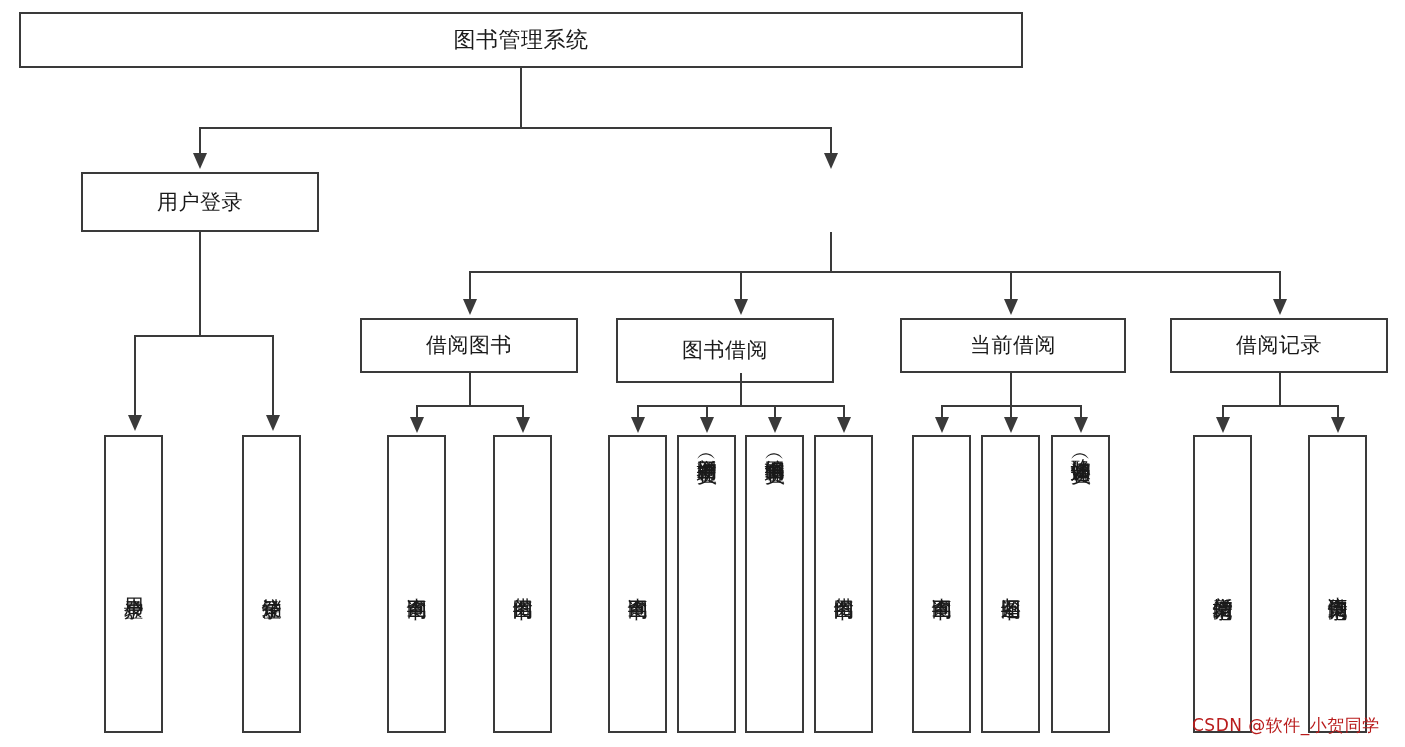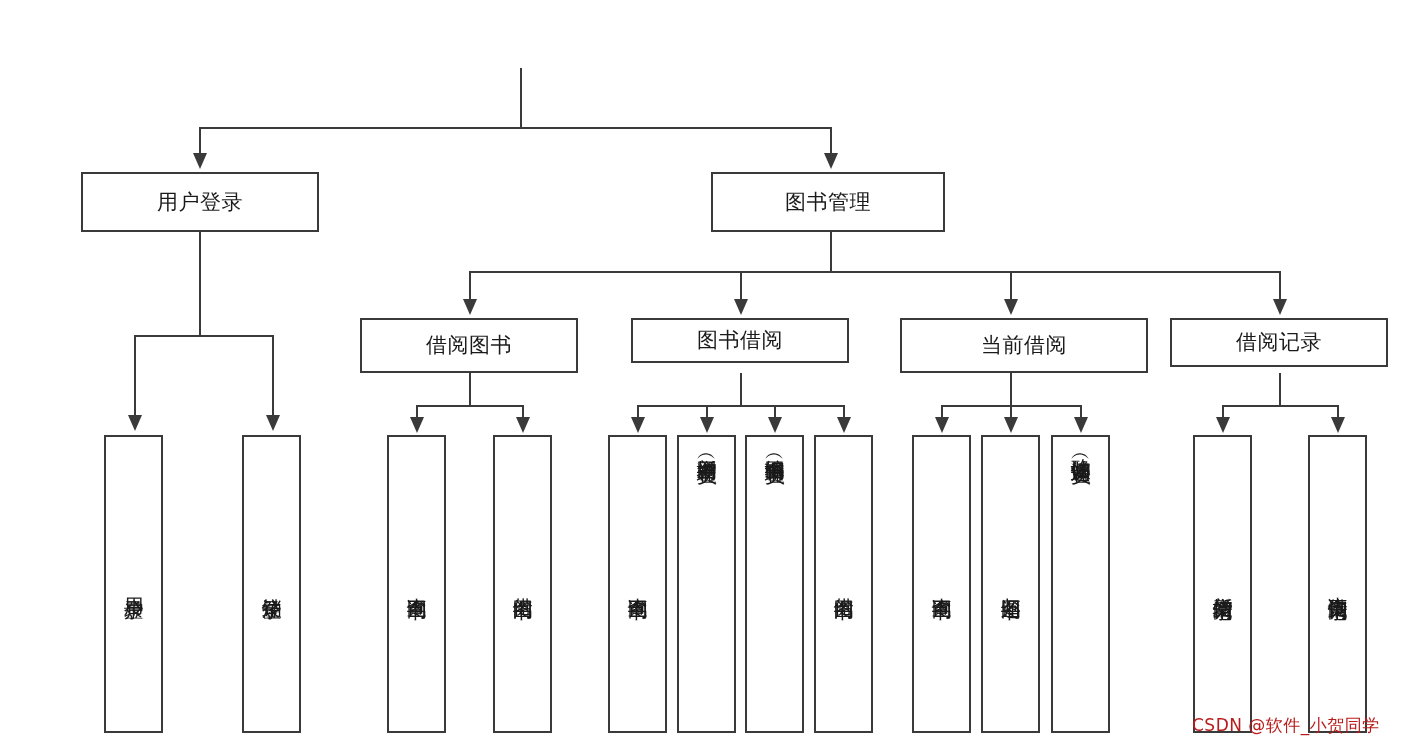--- a/index.html
+++ b/index.html
@@ -83,38 +83,38 @@
     letter-spacing: 0.5px;
     white-space: nowrap;
     user-select: none;
   }
 </style>
 </head>
 <body>
 
 <div id="diagram-root">
 
+  <div class="node root" style="left:19px; top:12px; width:1004px; height:56px;">
+    <span class="node-label">图书管理系统</span>
+  </div>
 
   <div class="vline" style="left:520px; top:68px; height:60px;"></div>
 
   <div class="hline" style="left:199px; top:127px; width:632px;"></div>
 
   <div class="vline" style="left:199px; top:127px; height:28px;"></div>
   <div class="arrow" style="left:193px; top:153px;"></div>
 
   <div class="vline" style="left:830px; top:127px; height:28px;"></div>
   <div class="arrow" style="left:824px; top:153px;"></div>
 
   <div class="node" style="left:81px; top:172px; width:238px; height:60px;">
     <span class="node-label">用户登录</span>
   </div>
 
-  <div class="node" style="left:711px; top:172px; width:234px; height:60px;">
-    <span class="node-label">图书管理</span>
-  </div>
 
   <div class="vline" style="left:199px; top:232px; height:104px;"></div>
   <div class="hline" style="left:134px; top:335px; width:139px;"></div>
   <div class="vline" style="left:134px; top:335px; height:82px;"></div>
   <div class="arrow" style="left:128px; top:415px;"></div>
   <div class="vline" style="left:272px; top:335px; height:82px;"></div>
   <div class="arrow" style="left:266px; top:415px;"></div>
 
   <div class="vline" style="left:830px; top:232px; height:40px;"></div>
   <div class="hline" style="left:469px; top:271px; width:811px;"></div>
@@ -123,27 +123,27 @@
   <div class="vline" style="left:740px; top:271px; height:30px;"></div>
   <div class="arrow" style="left:734px; top:299px;"></div>
   <div class="vline" style="left:1010px; top:271px; height:30px;"></div>
   <div class="arrow" style="left:1004px; top:299px;"></div>
   <div class="vline" style="left:1279px; top:271px; height:30px;"></div>
   <div class="arrow" style="left:1273px; top:299px;"></div>
 
   <div class="node" style="left:360px; top:318px; width:218px; height:55px;">
     <span class="node-label">借阅图书</span>
   </div>
-  <div class="node" style="left:631px; top:318px; width:218px; height:45px;">
+  <div class="node" style="left:616px; top:318px; width:218px; height:65px;">
     <span class="node-label">图书借阅</span>
   </div>
-  <div class="node" style="left:900px; top:318px; width:248px; height:55px;">
+  <div class="node" style="left:900px; top:318px; width:226px; height:55px;">
     <span class="node-label">当前借阅</span>
   </div>
-  <div class="node" style="left:1170px; top:318px; width:218px; height:49px;">
+  <div class="node" style="left:1170px; top:318px; width:218px; height:55px;">
     <span class="node-label">借阅记录</span>
   </div>
 
   <div class="vline" style="left:469px; top:373px; height:33px;"></div>
   <div class="hline" style="left:416px; top:405px; width:107px;"></div>
   <div class="vline" style="left:416px; top:405px; height:13px;"></div>
   <div class="arrow" style="left:410px; top:417px;"></div>
   <div class="vline" style="left:522px; top:405px; height:13px;"></div>
   <div class="arrow" style="left:516px; top:417px;"></div>
 

